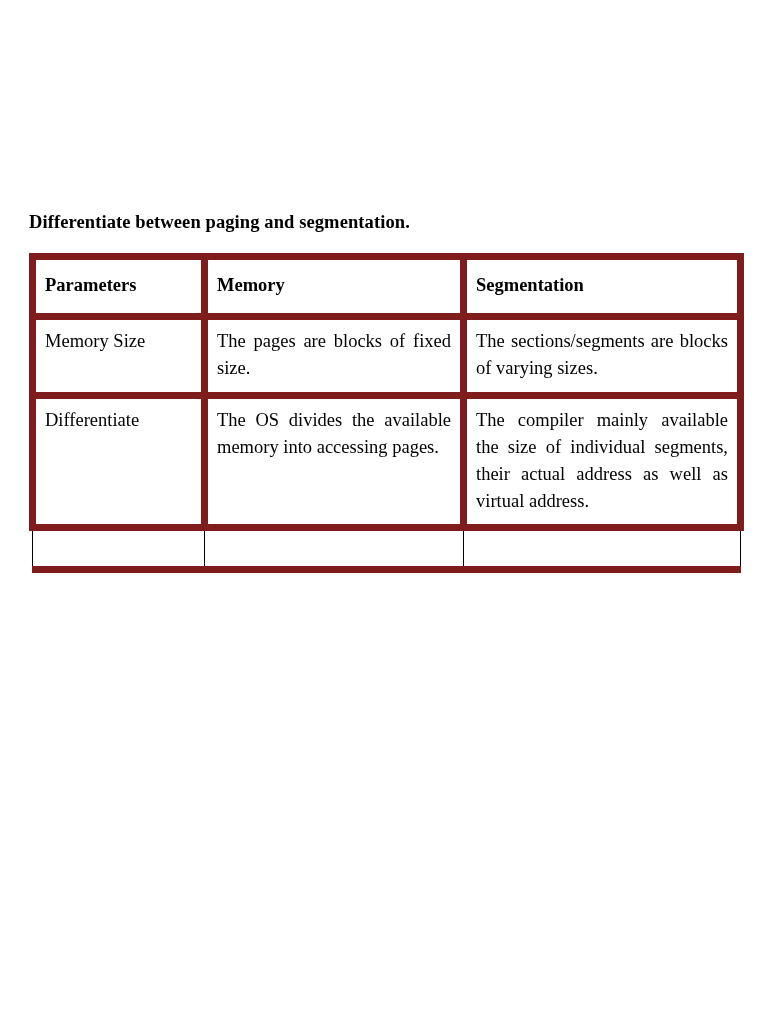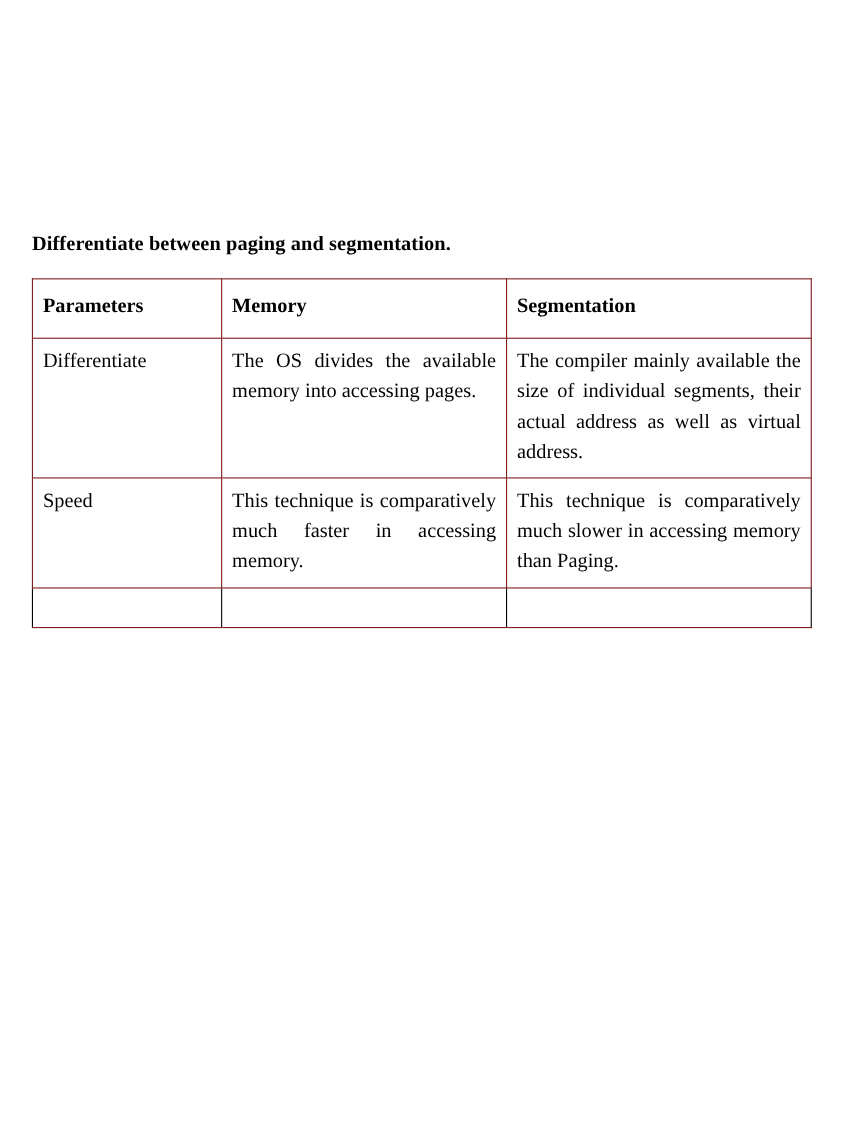--- a/index.html
+++ b/index.html
@@ -44,21 +44,21 @@
     border-collapse: collapse;
     width: 708px;
     table-layout: fixed;
     font-size: 18.5px;
   }
   table.compare col.c1 { width: 172px; }
   table.compare col.c2 { width: 259px; }
   table.compare col.c3 { width: 277px; }
 
   table.compare th, table.compare td {
-    border: 1px solid #7f1d1d;
+    border: 7px solid #7f1d1d;
     vertical-align: top;
     padding: 8px 9px 9px 9px;
     line-height: 1.47;
   }
   table.compare th {
     font-weight: bold;
     text-align: left;
     padding-top: 12px;
     padding-bottom: 14px;
   }
@@ -100,28 +100,28 @@
       </colgroup>
       <thead>
         <tr>
           <th class="cellpad-head">Parameters</th>
           <th class="cellpad-head">Memory</th>
           <th class="cellpad-head">Segmentation</th>
         </tr>
       </thead>
       <tbody>
         <tr>
+          <td class="param-cell">Memory Size</td>
+          <td class="just">The pages are blocks of fixed size.</td>
+          <td class="just">The sections/segments are blocks of varying sizes.</td>
+        </tr>
+        <tr>
           <td class="param-cell">Differentiate</td>
           <td class="just">The OS divides the available memory into accessing pages.</td>
           <td class="just">The compiler mainly available the size of individual segments, their actual address as well as virtual address.</td>
-        </tr>
-        <tr>
-          <td class="param-cell">Speed</td>
-          <td class="just">This technique is comparatively much faster in accessing memory.</td>
-          <td class="just">This technique is comparatively much slower in accessing memory than Paging.</td>
         </tr>
         <tr class="last-row">
           <td class="blank-left"></td>
           <td class="blank-left"></td>
           <td class="blank-left"></td>
         </tr>
       </tbody>
     </table>
   </div>
 

